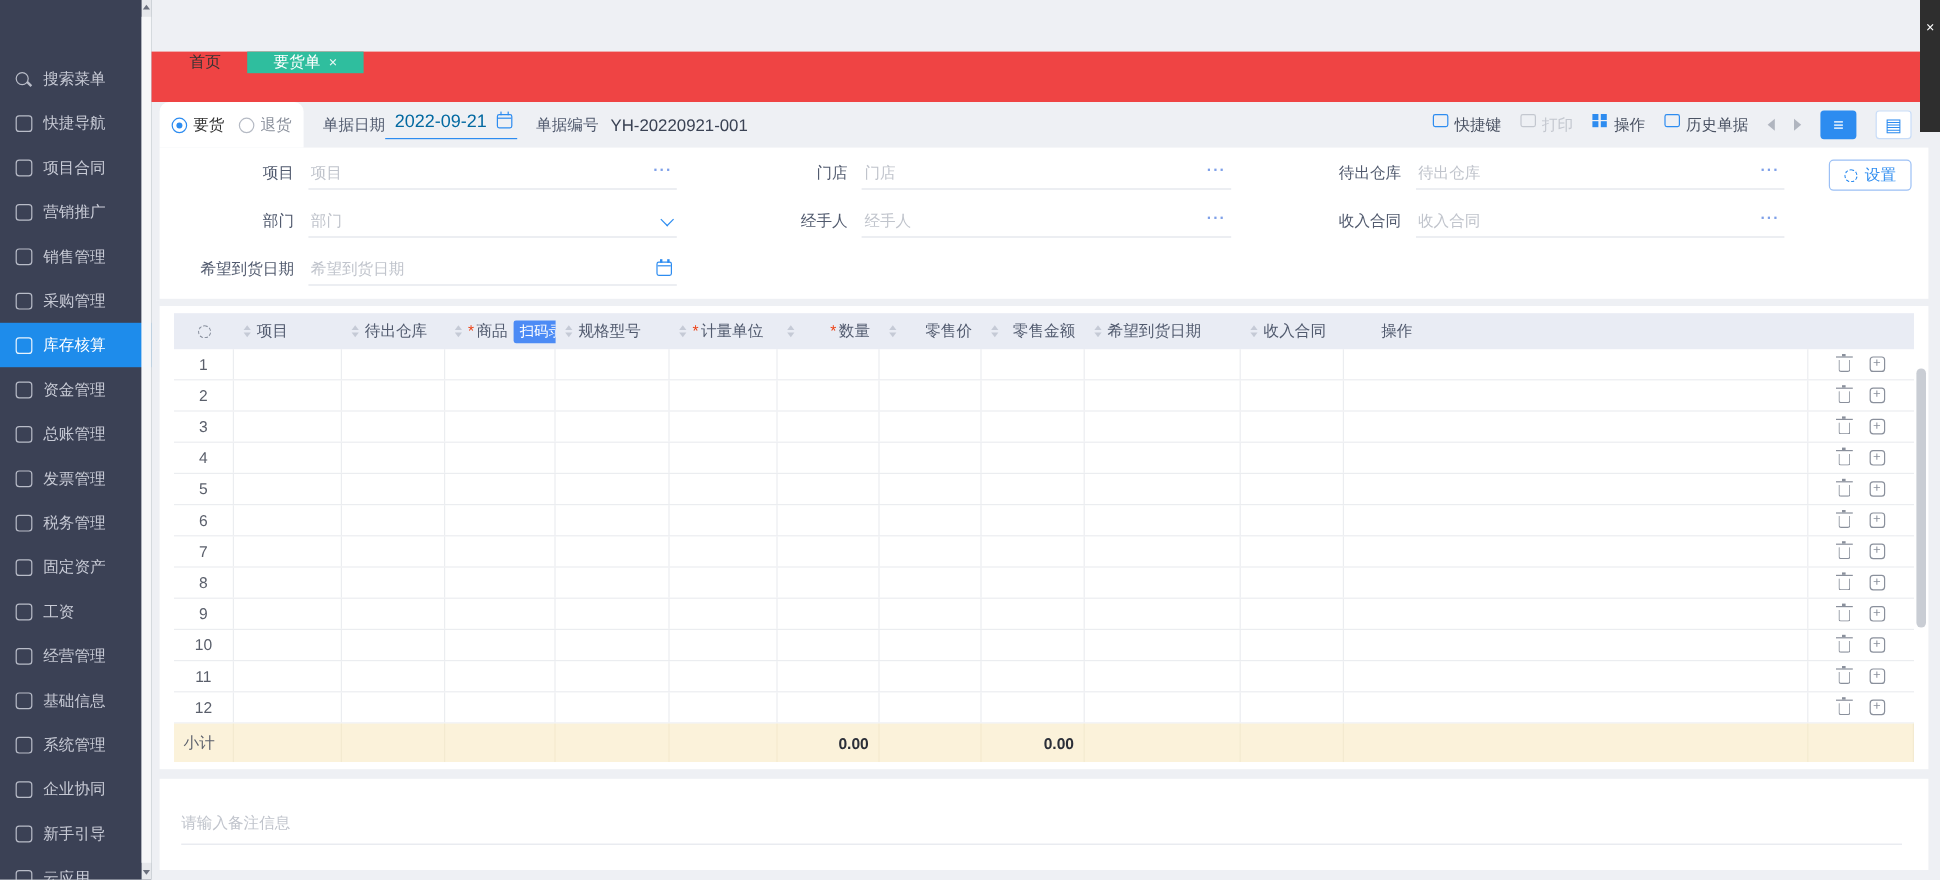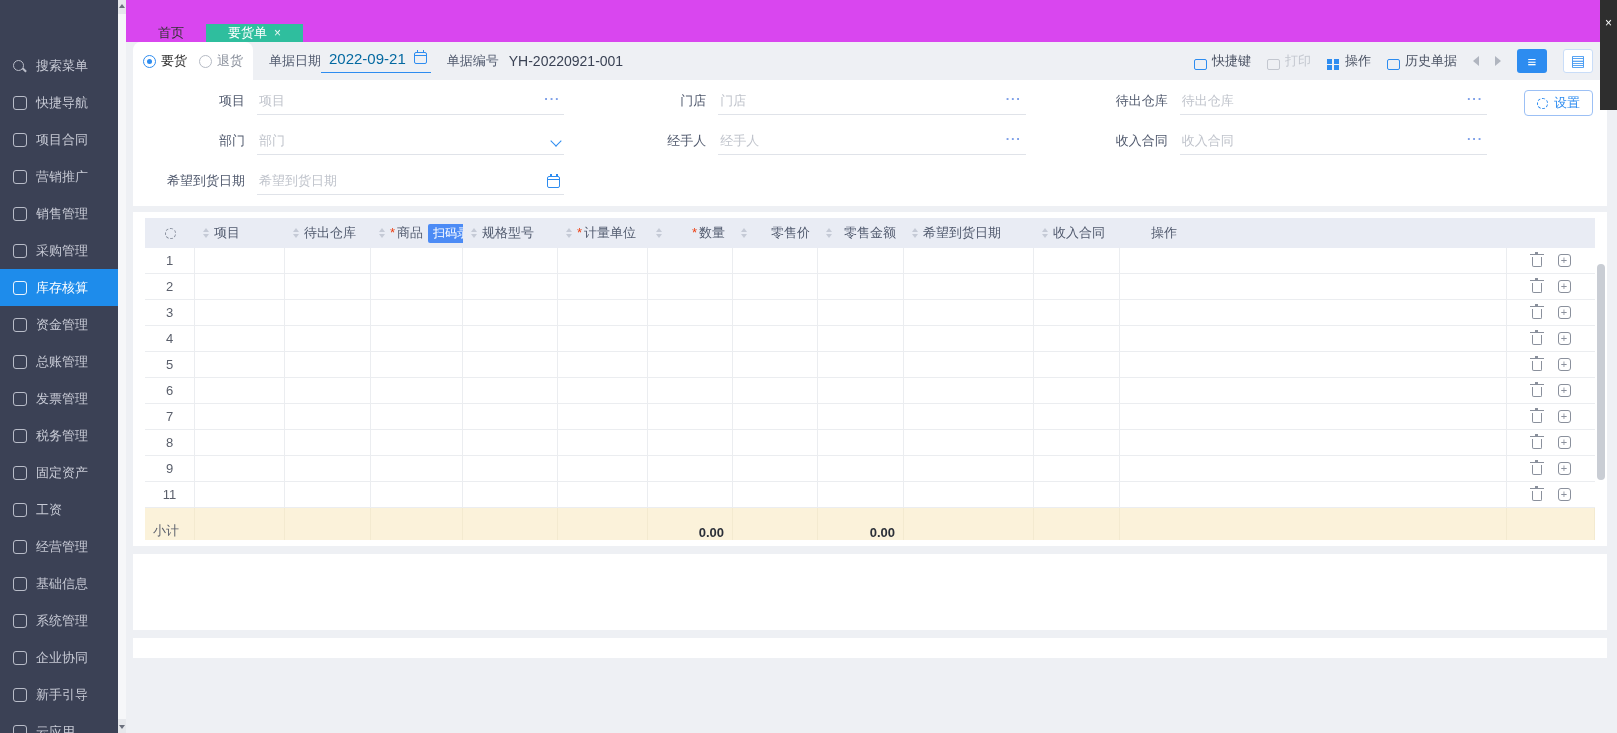--- a/index.html
+++ b/index.html
@@ -19,21 +19,21 @@
   .side-scroll { position:absolute; right:0; top:0; bottom:0; width:8px; background:#e6e8ec; }
   .side-scroll::before, .side-scroll::after { content:''; position:absolute; left:1px;
     border-left:3px solid transparent; border-right:3px solid transparent; }
   .side-scroll::before { top:4px; border-bottom:4px solid #6b707d; }
   .side-scroll::after { bottom:4px; border-top:4px solid #6b707d; }
   .side-thumb { position:absolute; right:0; top:14px; bottom:14px; width:8px; background:#f6f7f9; }
 
   
   .main { position:absolute; left:126px; top:0; right:0; height:733px; }
 
-  .tabbar { height:42px; background:#d946ef; display:flex; align-items:flex-end; padding-left:10px; }
+  .tabbar { height:42px; background:#ef4444; display:flex; align-items:flex-start; padding-left:10px;margin-top:43px; }
   .tab { display:flex; align-items:center; padding:0 22px; font-size:13px; color:#333; cursor:pointer; }
   .tab.active { background:#2fbe9e; color:#fff; gap:7px; }
   .tab-close { font-size:12px; opacity:.9; cursor:pointer; }
 
   .dark-corner { position:absolute; right:0; top:0; width:17px; height:110px; background:#2e2e2e;
     z-index:20; color:#fff; font-size:12px; text-align:center; padding-top:16px; }
 
   
   .toolstrip { height:38px; display:flex; align-items:center; position:relative; }
   .radio-box { margin-left:7px; width:120px; height:38px; background:#fff; border-radius:8px 8px 0 0;
@@ -46,21 +46,21 @@
   .radio.unsel { color:#8a909c; }
   .fgroup { display:flex; align-items:center; margin-left:16px; font-size:13px; color:#515a6e; }
   .date-wrap { display:flex; align-items:center; gap:8px; border-bottom:1px solid #2d8cf0; padding:0 4px 5px 8px; }
   .date-val { font-size:15px; color:#0369a1; cursor:text; }
   .doc-val { font-size:14px; color:#3a4254; margin-left:10px; }
   .cal { width:13px; height:12px; border:1.3px solid #2d8cf0; border-radius:2px; position:relative; display:inline-block; }
   .cal::before { content:''; position:absolute; top:2px; left:0; right:0; height:1.3px; background:#2d8cf0; }
   .cal::after { content:''; position:absolute; top:-3px; left:2px; width:1.6px; height:3px; background:#2d8cf0;
     box-shadow:6px 0 #2d8cf0; }
   .tool-actions { position:absolute; right:24px; top:0; height:38px; display:flex; align-items:center; gap:16px; }
-  .t-act { display:flex; align-items:flex-end; gap:5px; font-size:13px; color:#4a5263; cursor:pointer; white-space:nowrap; }
+  .t-act { display:flex; align-items:flex-start; gap:5px; font-size:13px; color:#4a5263; cursor:pointer; white-space:nowrap; }
   .t-act.disabled { color:#c3c7cf; cursor:default; }
   .tb-ic { width:13px; height:11px; border:1.2px solid #2d8cf0; border-radius:2px; }
   .tb-ic.gray { border-color:#c3c7cf; }
   .grid-ic { width:5px; height:5px; background:#2d8cf0; box-shadow:7px 0 #2d8cf0,0 6px #2d8cf0,7px 6px #2d8cf0;
     margin:0 8px 6px 0; }
   .nav-arrow { width:0; height:0; border-top:5px solid transparent; border-bottom:5px solid transparent; cursor:pointer; }
   .nav-prev { border-right:6px solid #b0b5bf; }
   .nav-next { border-left:6px solid #b0b5bf; }
   .vt { width:30px; height:24px; border-radius:3px; display:flex; align-items:center; justify-content:center;
     font-size:15px; cursor:pointer; }
@@ -109,21 +109,21 @@
   .ops { display:flex; align-items:center; justify-content:center; gap:16px; }
   .tr-del { position:relative; width:10px; height:10px; border:1.2px solid #8a909c; border-top:none;
     border-radius:0 0 2px 2px; margin-top:3px; cursor:pointer; }
   .tr-del::before { content:''; position:absolute; top:-3px; left:-3px; right:-3px; height:1.2px; background:#8a909c; }
   .tr-del::after { content:''; position:absolute; top:-5px; left:2px; width:3px; height:2px; background:#8a909c; }
   .tr-add { width:13px; height:13px; border:1.2px solid #8a909c; border-radius:3px; position:relative;
     cursor:pointer; display:flex; align-items:center; justify-content:center; color:#8a909c;
     font-size:11px; line-height:1; }
   .tr-add::before { content:'+'; }
   .subtotal { display:flex; height:32px; background:#fbf2da; }
-  .subtotal .td { border-right:1px solid #f3ead0; color:#5a5f6b;align-items:flex-end; }
+  .subtotal .td { border-right:1px solid #f3ead0; color:#5a5f6b; }
   .subtotal .num { font-weight:bold; color:#2b2f38; }
   .tbl-scroll { position:absolute; right:2px; top:52px; width:8px; height:216px; background:#c9cdd4; border-radius:4px; }
 
   
   .remark-panel { margin:8px 10px 0 7px; background:#fff; height:76px; display:flex; align-items:center; }
   .remark-left { width:64px; height:100%; border-right:1px solid #e8eaec; display:flex; flex-direction:column;
     align-items:center; justify-content:center; gap:4px; flex:0 0 auto; }
   .remark-title { font-size:12px; color:#333; }
   .remark-input-wrap { flex:1; margin:0 22px 0 18px; }
   .remark-input { width:100%; border:none; outline:none; border-bottom:1px solid #e4e7ed; background:transparent;
@@ -547,21 +547,61 @@
           <div class="td" style="flex:0 0 130px;width:130px;"></div>
           <div class="td" style="flex:0 0 86px;width:86px;"></div>
           <div class="td" style="flex:1 1 0;min-width:0;"></div>
           <div class="td last ops" style="flex:0 0 88px;width:88px;">
             <span class="tr-del"></span>
             <span class="tr-add"></span>
           </div>
         </div>
         <div class="tr">
           <div class="td center" style="flex:0 0 50px;width:50px;">
+            <span>10</span>
+          </div>
+          <div class="td" style="flex:0 0 90px;width:90px;"></div>
+          <div class="td" style="flex:0 0 86px;width:86px;"></div>
+          <div class="td" style="flex:0 0 92px;width:92px;"></div>
+          <div class="td" style="flex:0 0 95px;width:95px;"></div>
+          <div class="td" style="flex:0 0 90px;width:90px;"></div>
+          <div class="td" style="flex:0 0 85px;width:85px;"></div>
+          <div class="td" style="flex:0 0 85px;width:85px;"></div>
+          <div class="td" style="flex:0 0 86px;width:86px;"></div>
+          <div class="td" style="flex:0 0 130px;width:130px;"></div>
+          <div class="td" style="flex:0 0 86px;width:86px;"></div>
+          <div class="td" style="flex:1 1 0;min-width:0;"></div>
+          <div class="td last ops" style="flex:0 0 88px;width:88px;">
+            <span class="tr-del"></span>
+            <span class="tr-add"></span>
+          </div>
+        </div>
+        <div class="tr">
+          <div class="td center" style="flex:0 0 50px;width:50px;">
             <span>11</span>
+          </div>
+          <div class="td" style="flex:0 0 90px;width:90px;"></div>
+          <div class="td" style="flex:0 0 86px;width:86px;"></div>
+          <div class="td" style="flex:0 0 92px;width:92px;"></div>
+          <div class="td" style="flex:0 0 95px;width:95px;"></div>
+          <div class="td" style="flex:0 0 90px;width:90px;"></div>
+          <div class="td" style="flex:0 0 85px;width:85px;"></div>
+          <div class="td" style="flex:0 0 85px;width:85px;"></div>
+          <div class="td" style="flex:0 0 86px;width:86px;"></div>
+          <div class="td" style="flex:0 0 130px;width:130px;"></div>
+          <div class="td" style="flex:0 0 86px;width:86px;"></div>
+          <div class="td" style="flex:1 1 0;min-width:0;"></div>
+          <div class="td last ops" style="flex:0 0 88px;width:88px;">
+            <span class="tr-del"></span>
+            <span class="tr-add"></span>
+          </div>
+        </div>
+        <div class="tr">
+          <div class="td center" style="flex:0 0 50px;width:50px;">
+            <span>12</span>
           </div>
           <div class="td" style="flex:0 0 90px;width:90px;"></div>
           <div class="td" style="flex:0 0 86px;width:86px;"></div>
           <div class="td" style="flex:0 0 92px;width:92px;"></div>
           <div class="td" style="flex:0 0 95px;width:95px;"></div>
           <div class="td" style="flex:0 0 90px;width:90px;"></div>
           <div class="td" style="flex:0 0 85px;width:85px;"></div>
           <div class="td" style="flex:0 0 85px;width:85px;"></div>
           <div class="td" style="flex:0 0 86px;width:86px;"></div>
           <div class="td" style="flex:0 0 130px;width:130px;"></div>
@@ -591,16 +631,19 @@
         </div>
         <div class="td" style="flex:0 0 130px;width:130px;"></div>
         <div class="td" style="flex:0 0 86px;width:86px;"></div>
         <div class="td" style="flex:1 1 0;min-width:0;"></div>
         <div class="td last" style="flex:0 0 88px;width:88px;"></div>
       </div>
     <div class="tbl-scroll"></div>
   </div>
 
   <div class="remark-panel">
+    <div class="remark-input-wrap">
+      <input class="remark-input" placeholder="请输入备注信息" style="">
+    </div>
   </div>
 
   <div class="bottom-panel"></div>
 </div>
 
 </body></html>

